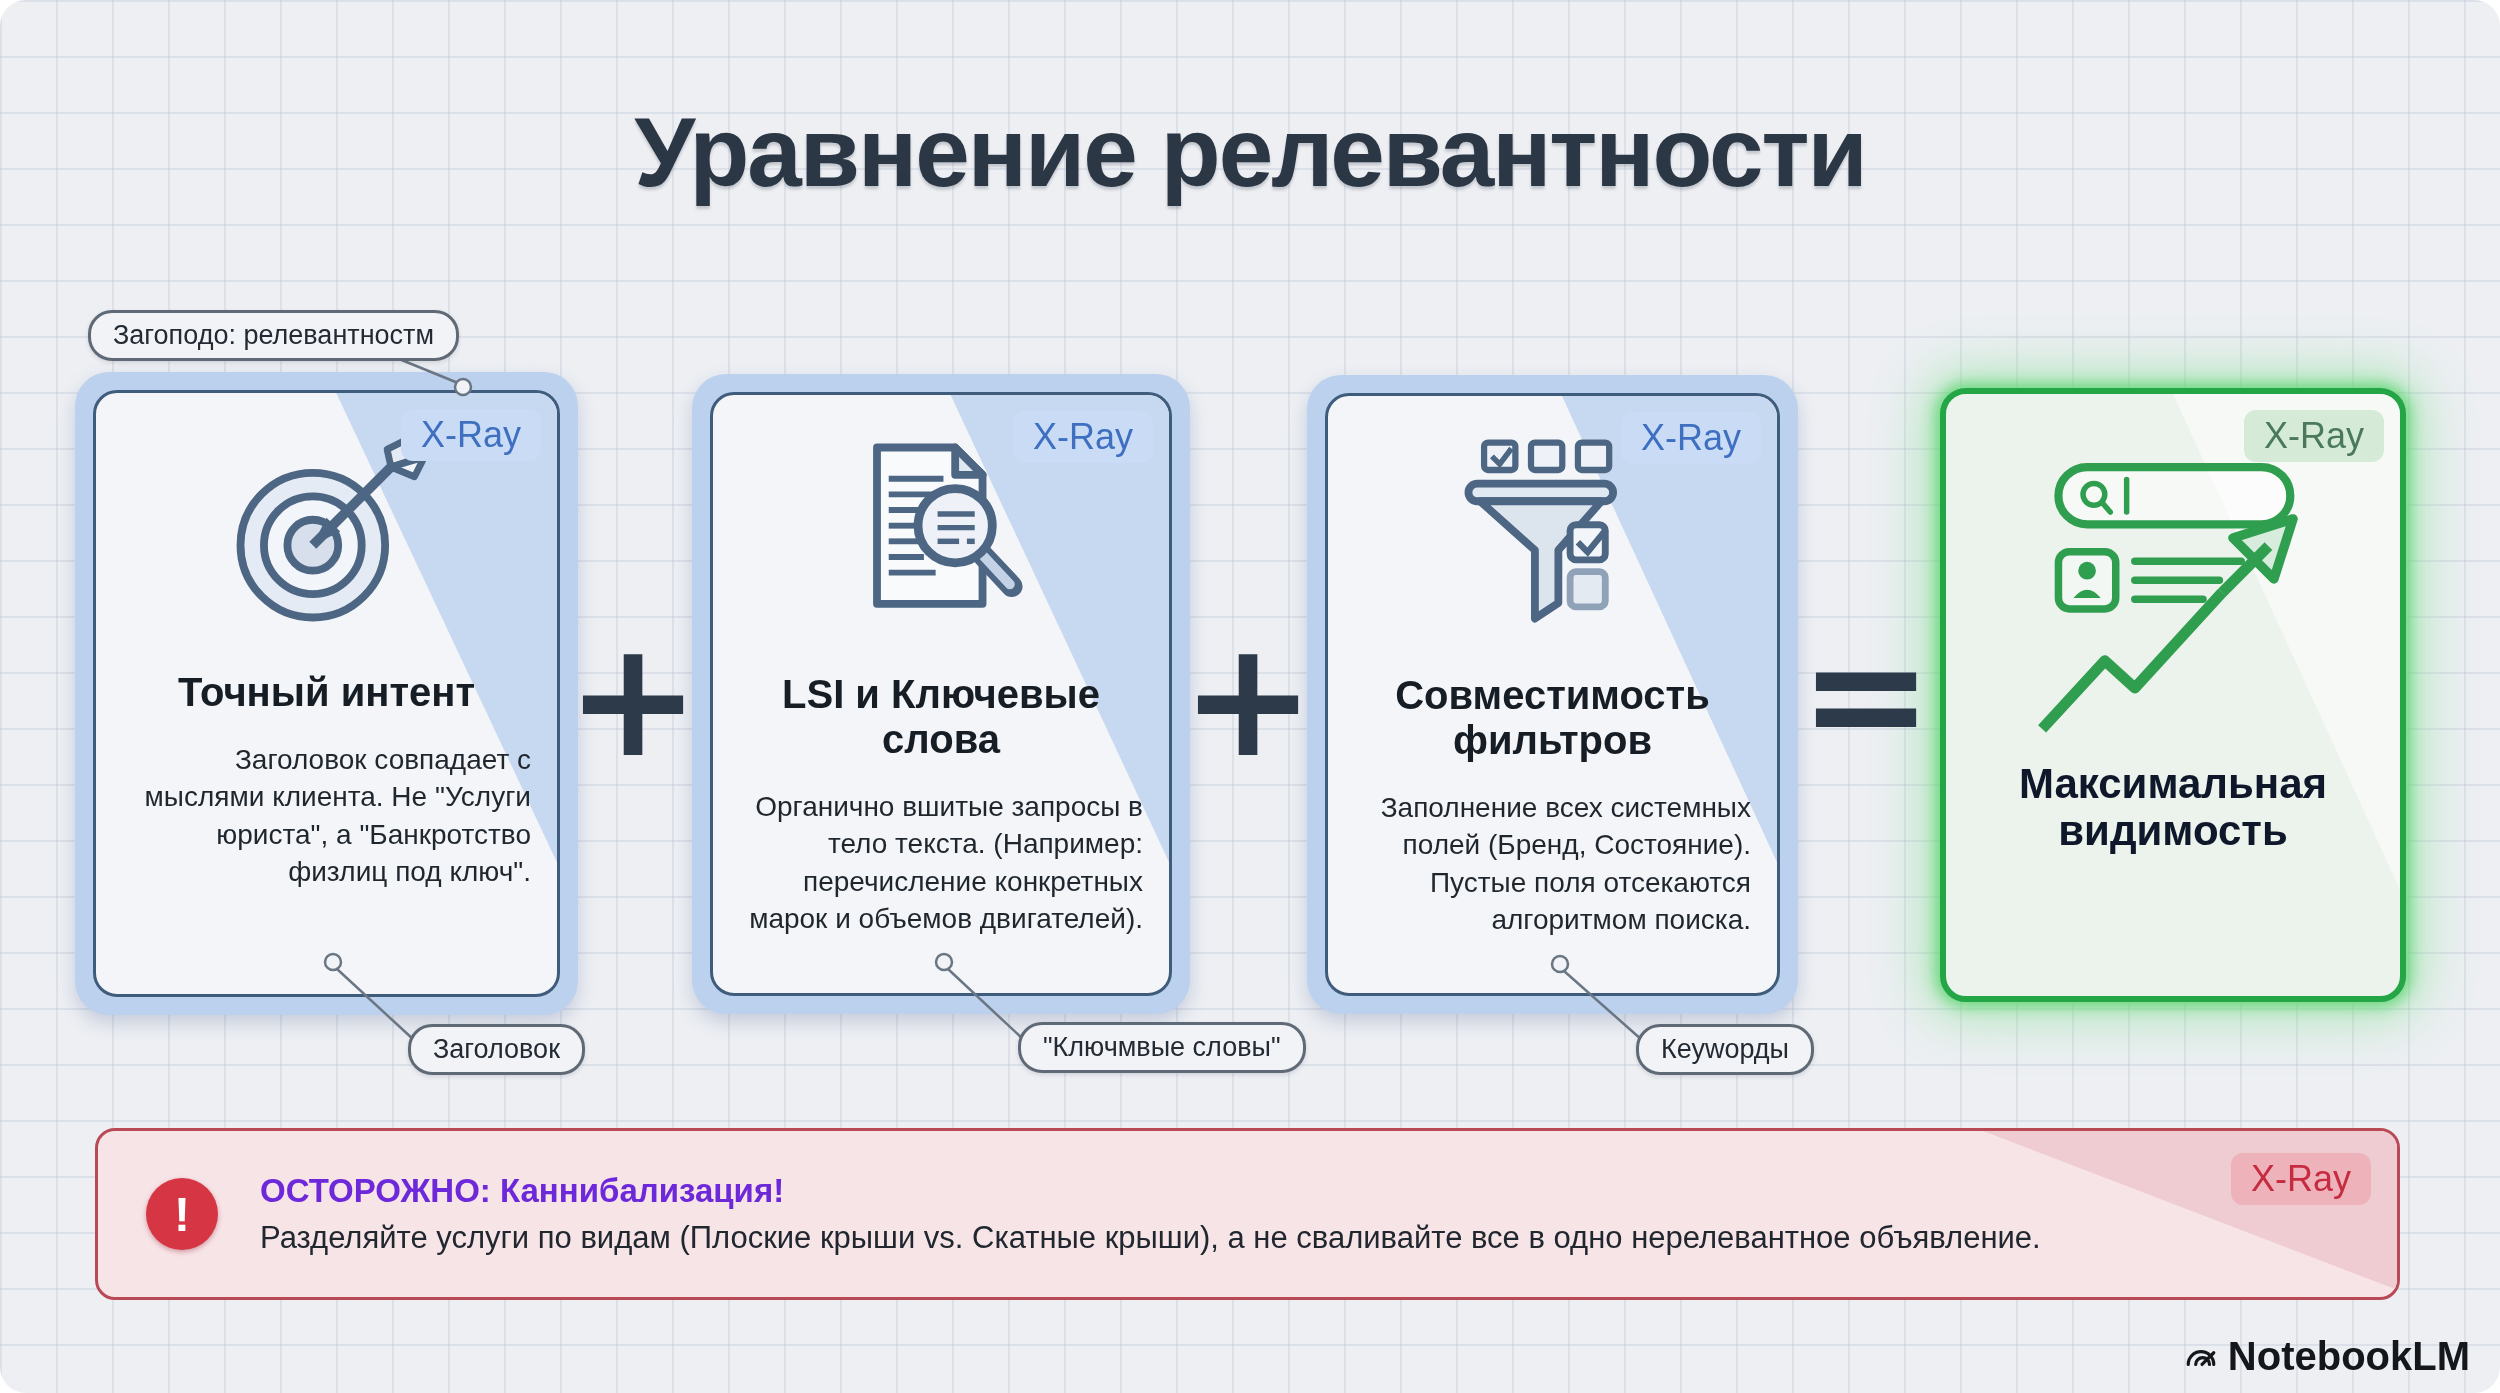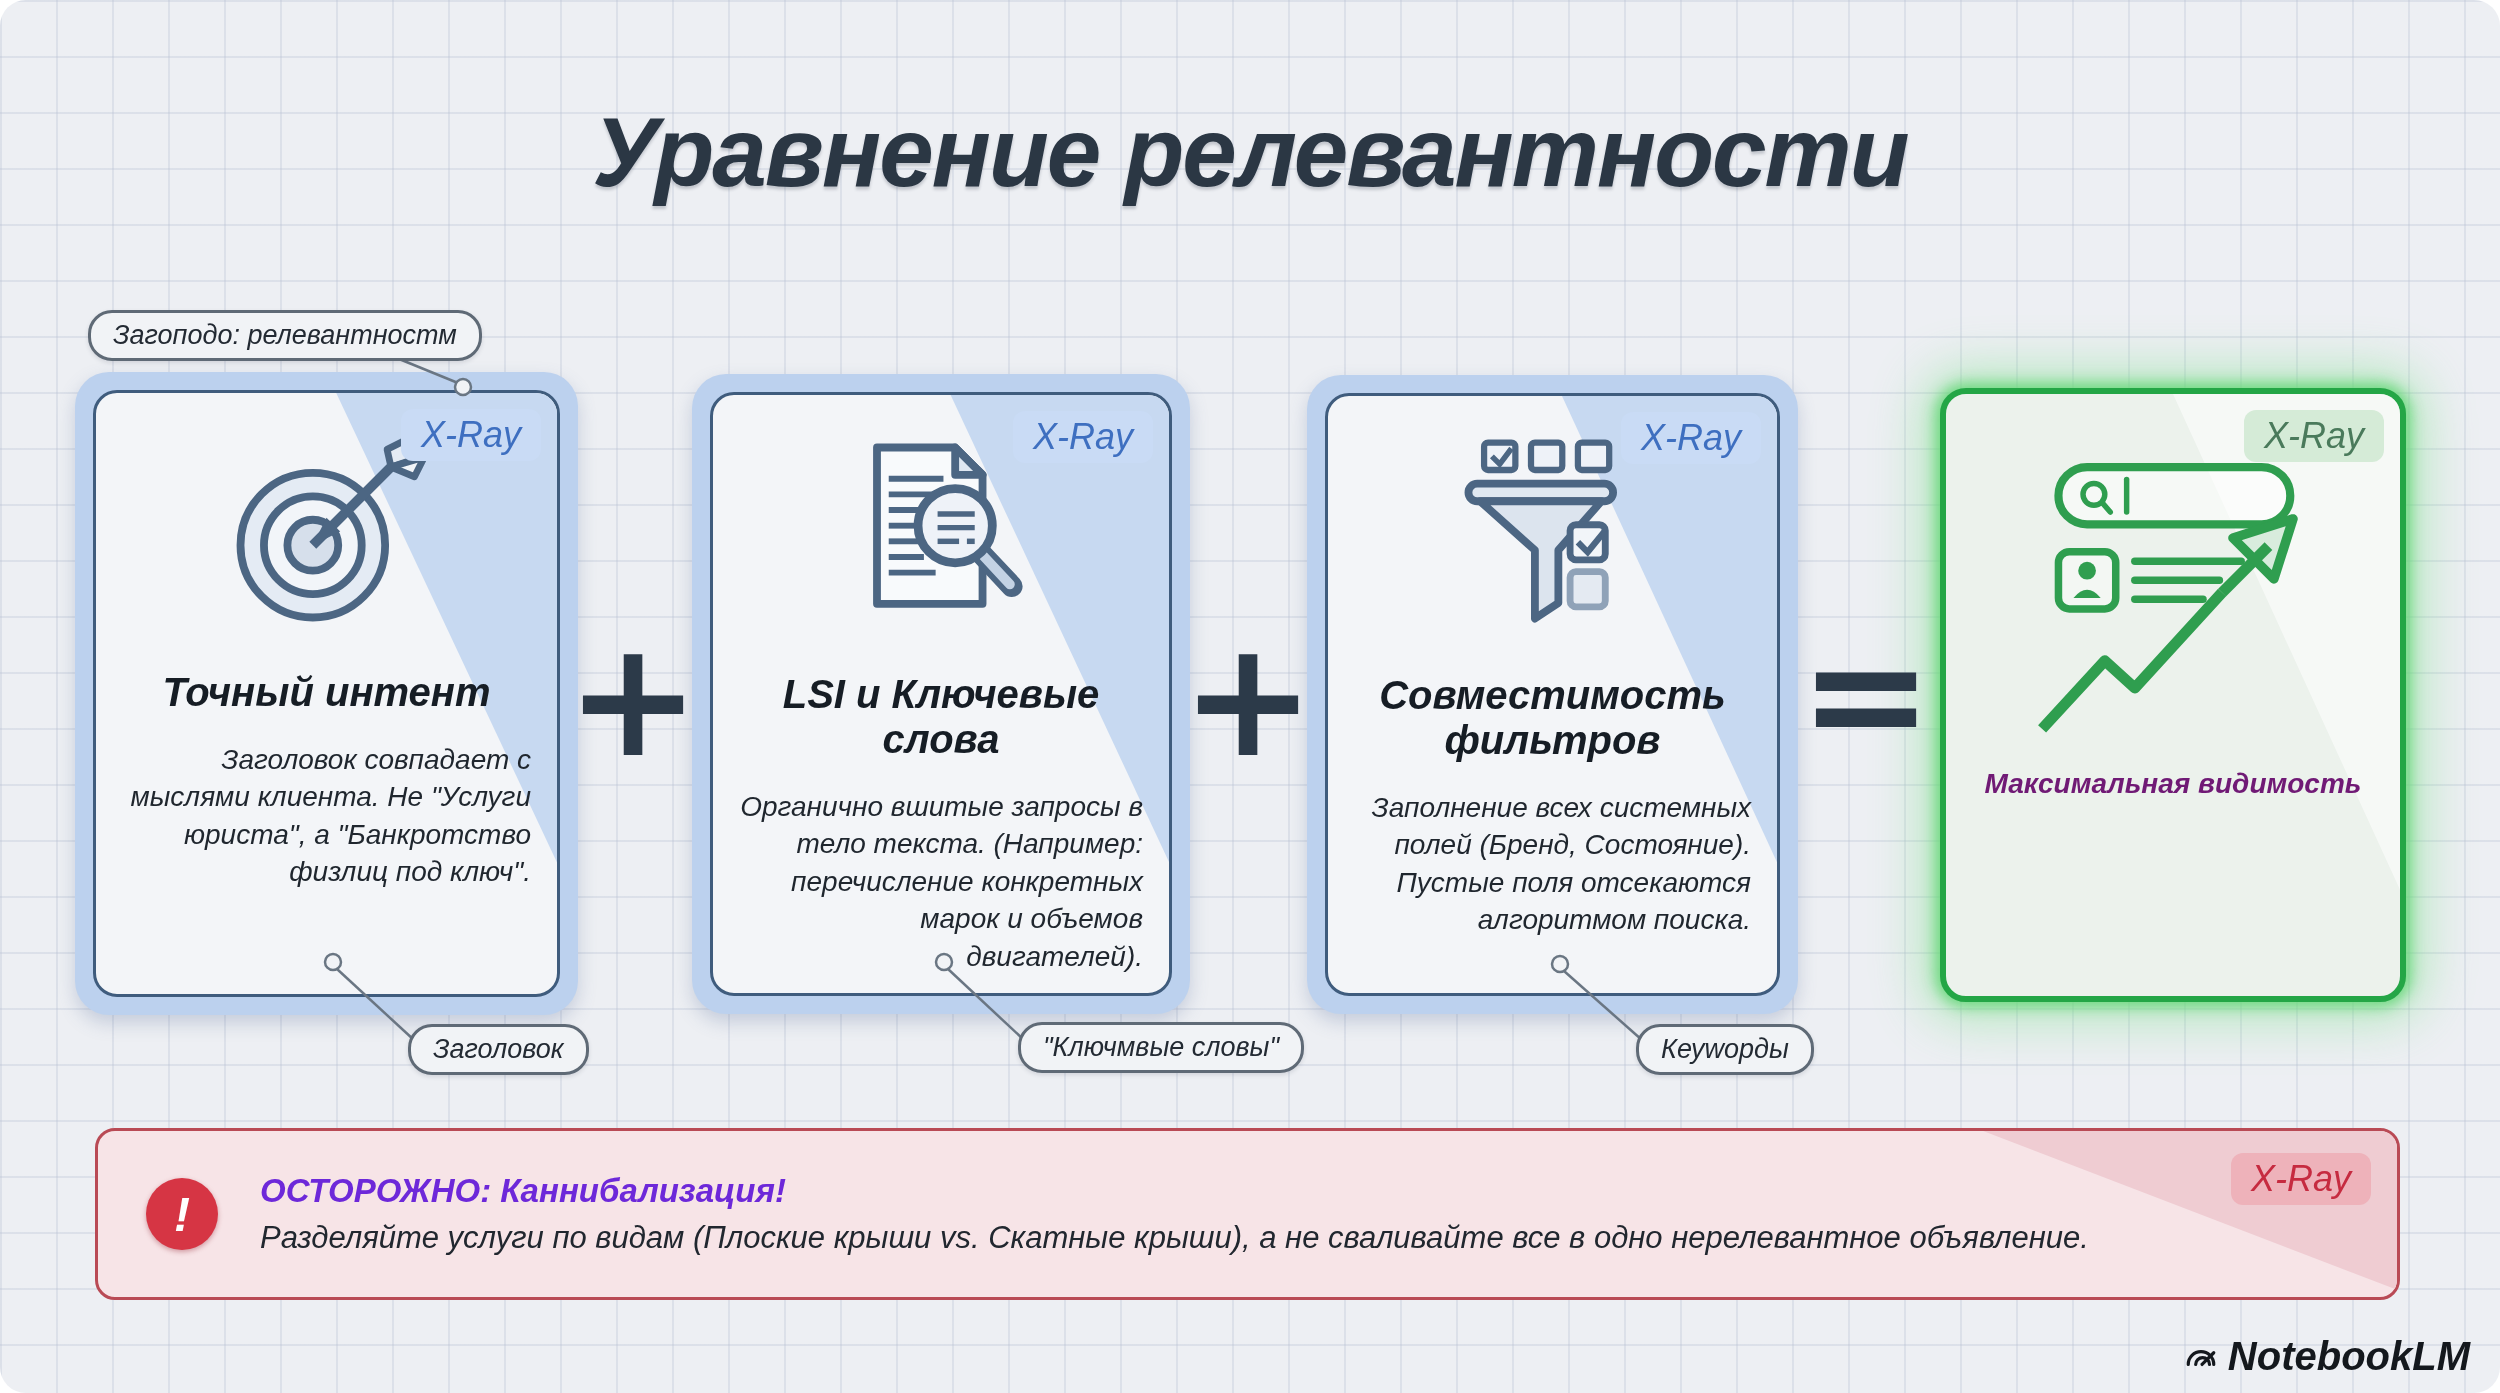--- a/index.html
+++ b/index.html
@@ -7,21 +7,20 @@
   .canvas{
     position:relative;width:2500px;height:1393px;overflow:hidden;
     border-radius:26px;
     background-color:#edeff3;
     background-image:
       linear-gradient(to right, rgba(185,195,212,0.33) 2px, transparent 2px),
       linear-gradient(to bottom, rgba(185,195,212,0.33) 2px, transparent 2px);
     background-size:56px 56px;
     font-family:"Liberation Sans","DejaVu Sans",sans-serif;
     color:#232a33;
-    font-style:italic;
   }
   .title{
     position:absolute;top:96px;left:0;width:100%;text-align:center;
     font-size:98px;font-weight:700;letter-spacing:-2px;color:#2b3744;
     text-shadow:0 3px 3px rgba(40,50,70,0.22);
   }
   
   .pill{
     position:absolute;background:#f1f3f6;border:3px solid #5f6a76;border-radius:24px;
     padding:7px 22px;font-size:27px;color:#232a33;white-space:nowrap;z-index:5;
@@ -63,21 +62,21 @@
     position:absolute;left:1940px;top:388px;width:466px;height:614px;z-index:2;
     background:#ecf2ec;border:6px solid #24a646;border-radius:26px;overflow:hidden;
     display:flex;flex-direction:column;align-items:center;text-align:center;
     box-shadow:0 0 14px 5px rgba(96,214,115,0.85),0 0 48px 20px rgba(120,225,135,0.45);
   }
   .green-card::before{
     content:"";position:absolute;inset:0;background:rgba(255,255,255,0.55);
     clip-path:polygon(50% 0,101% 0,101% 84%);
   }
   .green-card .badge{background:#d5ebd7;color:#4a7a5b;}
-  .green-card .card-h{font-size:28px;margin-top:10px;color:#701a75;}
+  .green-card .card-h{font-size:42px;margin-top:2px;color:#0f172a;}
   
   .op{
     position:absolute;transform:translate(-50%,-50%);z-index:2;
     font-family:"DejaVu Sans","Liberation Sans",sans-serif;
     font-size:160px;font-weight:800;color:#2c3a49;line-height:1;
   }
   .op-plus1{left:633px;top:700px;}
   .op-plus2{left:1248px;top:700px;}
   .op-eq{left:1866px;top:695px;}
   

